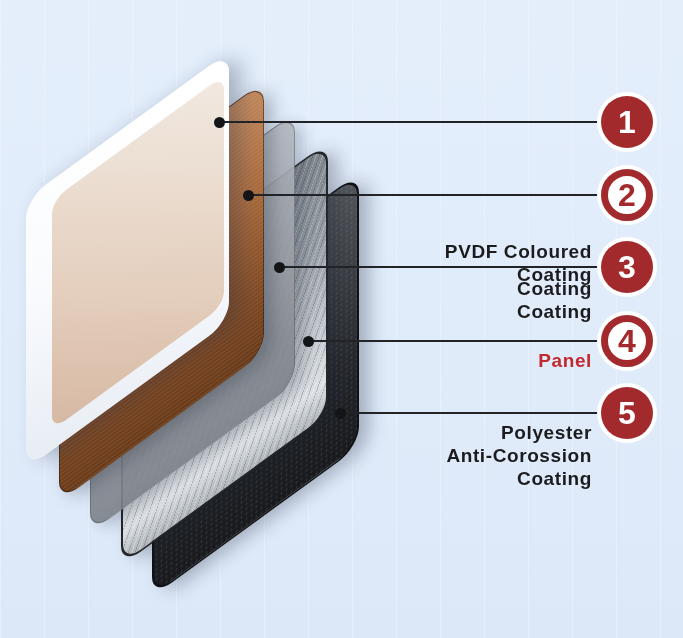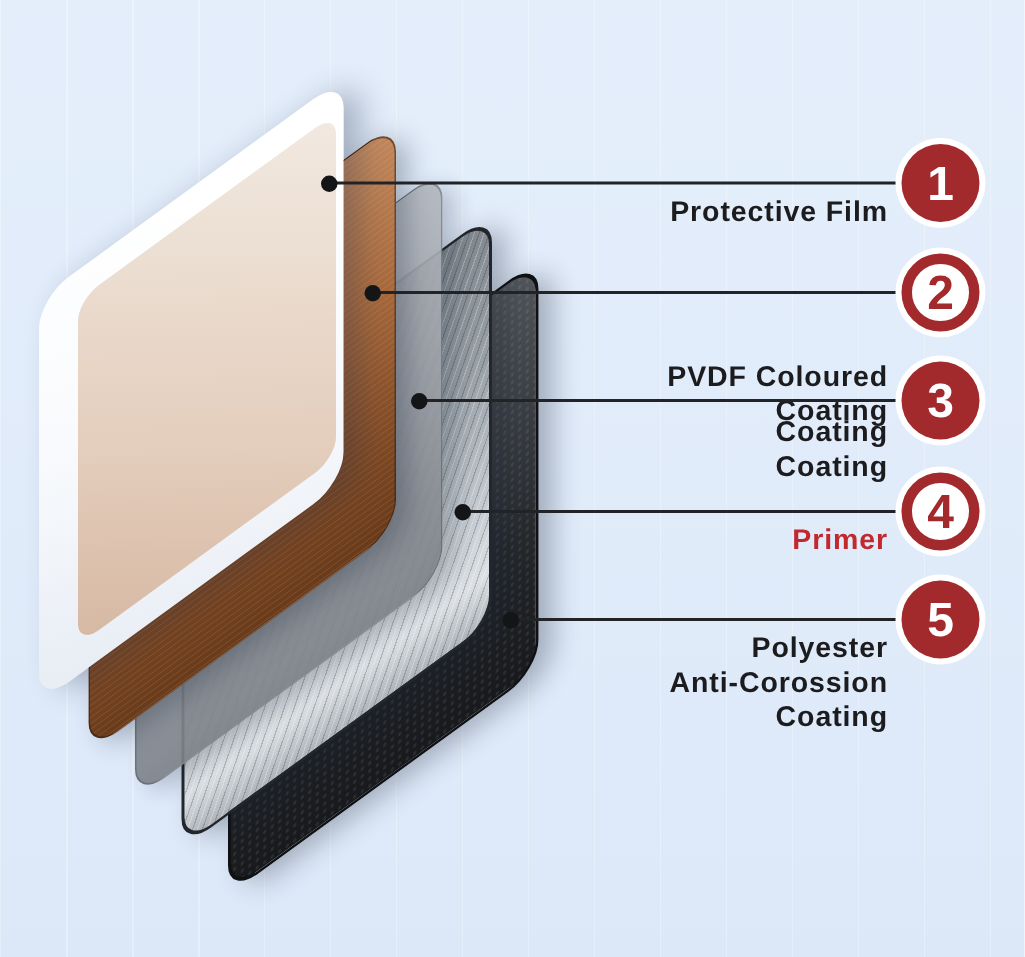--- a/index.html
+++ b/index.html
@@ -98,21 +98,20 @@
   <div class="panel panel-film">
     <div class="film-inner"></div>
   </div>
 
   <div class="co-dot d1"></div>
   <div class="co-line l1"></div>
   <div class="badge badge-filled b1">
     <span>1</span>
   </div>
   <div class="label t1">
-    <span>Protective Film</span>
   </div>
 
   <div class="co-dot d2"></div>
   <div class="co-line l2"></div>
   <div class="badge badge-outline b2">
     <span>2</span>
   </div>
   <div class="label t2">
     <span>PVDF Coloured</span>
     <span>Coating</span>
@@ -127,21 +126,21 @@
     <span>Coating</span>
     <span>Coating</span>
   </div>
 
   <div class="co-dot d4"></div>
   <div class="co-line l4"></div>
   <div class="badge badge-outline b4">
     <span>4</span>
   </div>
   <div class="label label-red t4">
-    <span>Primer</span>
+    <span>Panel</span>
   </div>
 
   <div class="co-dot d5"></div>
   <div class="co-line l5"></div>
   <div class="badge badge-filled b5">
     <span>5</span>
   </div>
   <div class="label t5">
     <span>Polyester</span>
     <span>Anti-Corossion</span>

